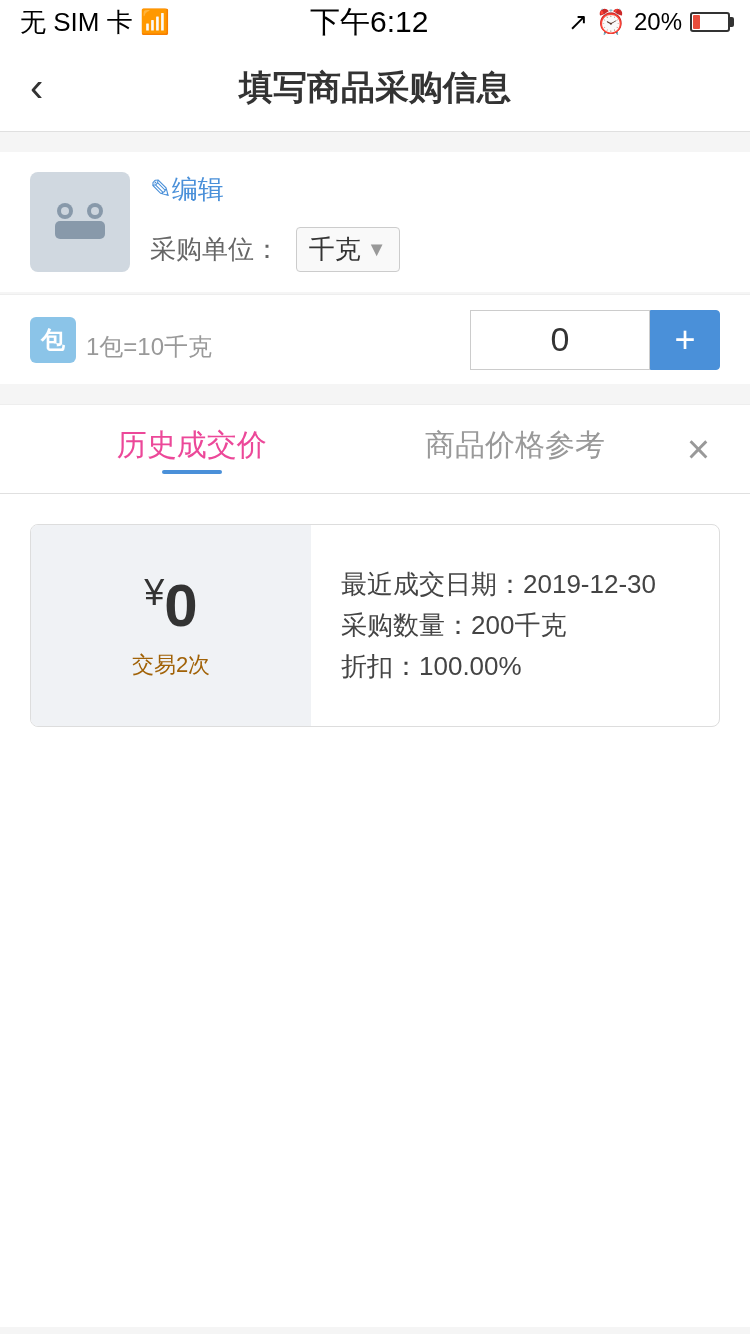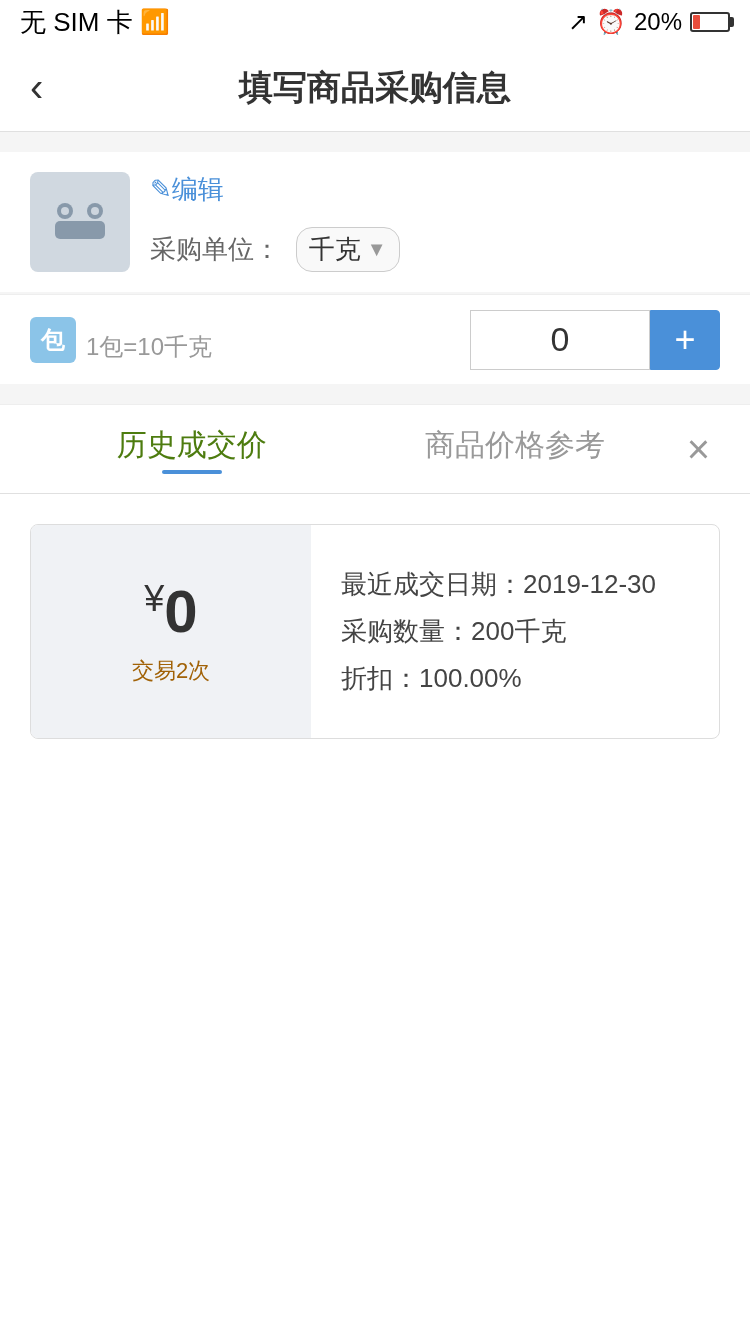--- a/index.html
+++ b/index.html
@@ -154,21 +154,21 @@
       align-items: center;
     }
     .unit-label {
       font-size: 26px;
       color: #666;
     }
     .unit-select {
       display: inline-flex;
       align-items: center;
       border: 1px solid #ccc;
-      border-radius: 16px;
+      border-radius: 4px;
       padding: 4px 12px;
       font-size: 26px;
       color: #333;
       background: #f9f9f9;
       gap: 6px;
       margin-left: 8px;
     }
     .unit-select-arrow {
       font-size: 20px;
       color: #999;
@@ -260,21 +260,21 @@
     .tab-item {
       flex: 1;
       text-align: center;
       font-size: 30px;
       color: #999;
       cursor: pointer;
       padding-bottom: 8px;
       position: relative;
     }
     .tab-item.active {
-      color: #4d7c0f;
+      color: #ec4899;
       font-family: Liberation Mono, monospace;
     }
     .tab-underline {
       position: absolute;
       bottom: 0;
       left: 50%;
       transform: translateX(-50%);
       width: 60px;
       height: 4px;
       background: #4a90d9;
@@ -322,21 +322,21 @@
     .transaction-count {
       font-size: 22px;
       color: #a16207;
       margin-top: 10px;
     }
     .transaction-right {
       flex: 1;
       padding: 40px 30px;
       display: flex;
       flex-direction: column;
-      gap: 8px;
+      gap: 2px;
       justify-content: center;
     }
     .transaction-detail {
       font-size: 26px;
       color: #444;
       line-height: 1.5;
     }
 
     
     .bottom-space {
@@ -345,20 +345,21 @@
     }
   </style>
 </head>
 <body>
 
 <div class="status-bar">
   <div class="status-left">
     <span>无 SIM 卡</span>
     <span class="wifi-icon">📶</span>
   </div>
+  <div class="status-center">下午6:12</div>
   <div class="status-right">
     <span>↗</span>
     <span>⏰</span>
     <span>20%</span>
     <span class="battery-icon">
       <span class="battery-body">
         <span class="battery-fill"></span>
       </span>
     </span>
   </div>

